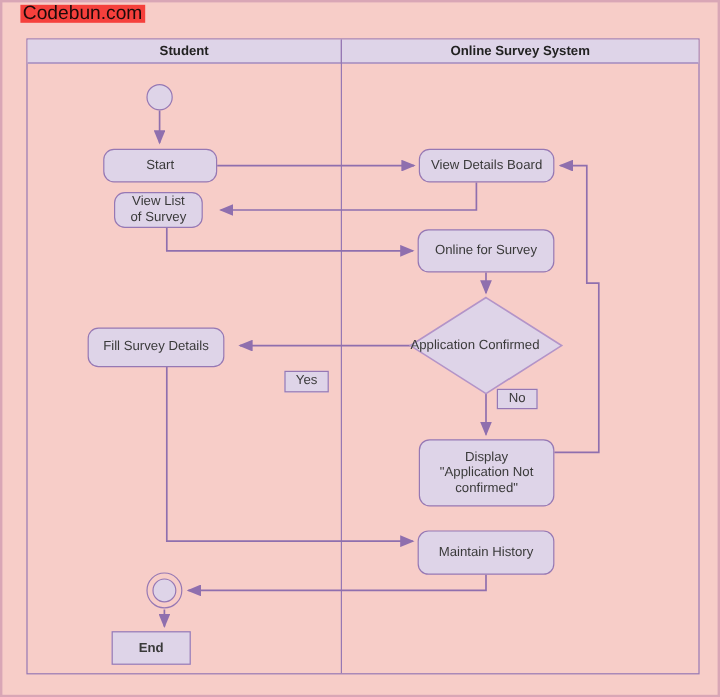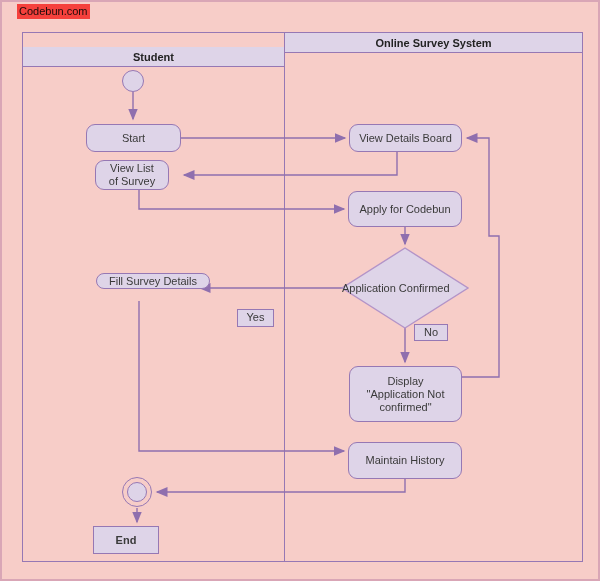--- a/index.html
+++ b/index.html
@@ -19,39 +19,39 @@
     width:600px;height:581px;
     background:var(--bg);
     box-sizing:border-box;
     border:2px solid var(--page-border);
     overflow:hidden;
   }
   .watermark{
     position:absolute;left:15px;top:2px;
     background:var(--red);
     color:#1d0a0a;
-    font-size:11px;line-height:15px;
+    font-size:16px;line-height:15px;
     padding:0 2px;
     white-space:nowrap;
   }
   .lane-table{
     position:absolute;left:20px;top:30px;
     width:561px;height:530px;
     box-sizing:border-box;
     border:1px solid var(--node-border);
   }
   .lane-header{
     position:absolute;top:0;height:20px;
     box-sizing:border-box;
     background:var(--node-fill);
     border-bottom:1px solid var(--node-border);
     color:#222;font-size:11px;font-weight:bold;
     display:flex;align-items:center;justify-content:center;
   }
-  .lane-left{left:0;width:262px;border-right:1px solid var(--node-border);margin-top:14px;}
+  .lane-left{left:0;width:262px;border-right:1px solid var(--node-border);}
   .lane-right{left:262px;width:297px;}
   .lane-divider{
     position:absolute;left:261px;top:0;width:1px;height:528px;
     background:var(--node-border);
   }
   .edges{position:absolute;left:0;top:0;width:600px;height:581px;pointer-events:none;}
   .node{
     position:absolute;
     box-sizing:border-box;
     background:var(--node-fill);
@@ -134,27 +134,27 @@
   </svg>
 
   <div class="circle" style="left:120px;top:68px;width:22px;height:22px;"></div>
 
   <div class="node" style="left:84px;top:122px;width:95px;height:28px;">Start</div>
 
   <div class="node" style="left:347px;top:122px;width:113px;height:28px;">View Details Board</div>
 
   <div class="node" style="left:93px;top:158px;width:74px;height:30px;">View List of Survey</div>
 
-  <div class="node" style="left:346px;top:189px;width:114px;height:36px;">Apply for Codebun</div>
+  <div class="node" style="left:346px;top:189px;width:114px;height:36px;">Online for Survey</div>
 
   <div class="diamond-label" style="left:340px;top:280px;width:126px;">Application Confirmed</div>
 
   <div class="edge-label" style="left:235px;top:262px;width:37px;height:18px;margin-top:45px;">Yes</div>
 
-  <div class="node" style="left:94px;top:271px;width:114px;height:16px;">Fill Survey Details</div>
+  <div class="node" style="left:71px;top:271px;width:114px;height:33px;">Fill Survey Details</div>
 
   <div class="edge-label" style="left:412px;top:322px;width:34px;height:17px;">No</div>
 
   <div class="node" style="left:347px;top:364px;width:113px;height:56px;">Display "Application Not confirmed"</div>
 
   <div class="node" style="left:346px;top:440px;width:114px;height:37px;">Maintain History</div>
 
   <div class="final-outer" style="left:120px;top:475px;width:30px;height:30px;">
     <div class="final-inner"></div>
   </div>

